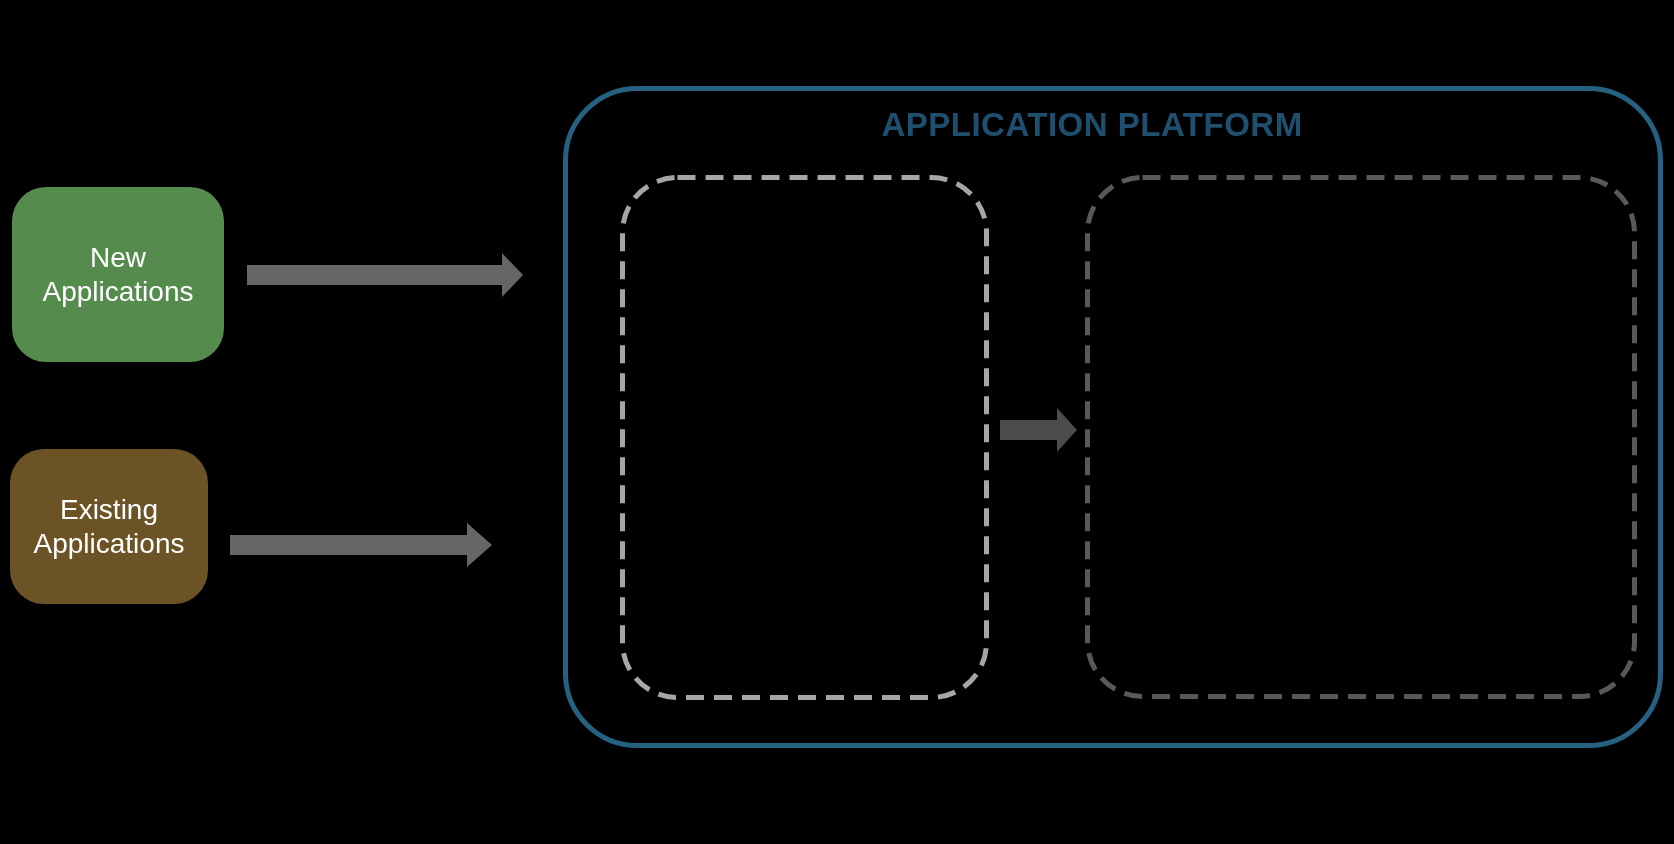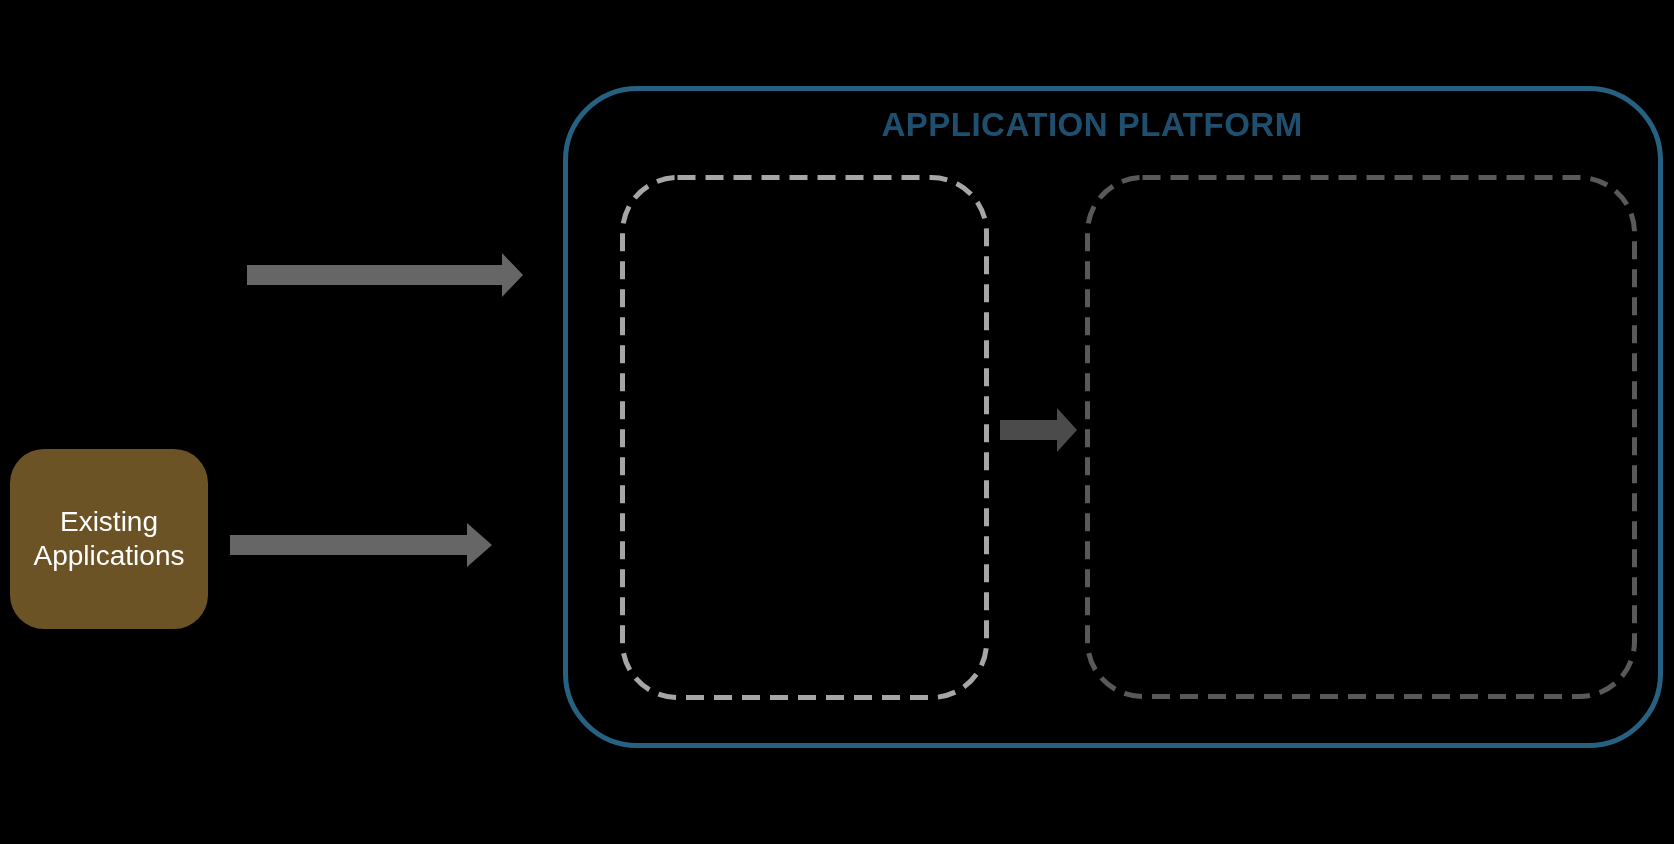--- a/index.html
+++ b/index.html
@@ -38,21 +38,21 @@
   .box-new {
     left: 12px;
     top: 187px;
     width: 212px;
     height: 175px;
   }
   .box-existing {
     left: 10px;
     top: 449px;
     width: 198px;
-    height: 180px;
+    height: 155px;
   }
   .platform-title {
     position: absolute;
     left: 542px;
     top: 106px;
     width: 1100px;
     text-align: center;
     font-size: 33px;
     font-weight: 700;
     letter-spacing: 0.5px;
@@ -74,18 +74,21 @@
 
     <polygon points="247,265 502,265 502,253 523,275 502,297 502,285 247,285" fill="#666666"></polygon>
 
     <polygon points="230,535 467,535 467,523 492,545 467,567 467,555 230,555" fill="#666666"></polygon>
 
     <polygon points="1000,420 1057,420 1057,408 1077,430 1057,452 1057,440 1000,440" fill="#4B4B4B"></polygon>
   </svg>
 
   <div class="platform-title" style="color: rgb(31, 79, 110);">APPLICATION PLATFORM</div>
 
+  <div class="source-box box-new" style="background-color: rgb(85, 139, 77);">
+    <div class="label" style="color: rgb(255, 255, 255);">New Applications</div>
+  </div>
 
   <div class="source-box box-existing" style="background-color: rgb(108, 83, 38);">
     <div class="label" style="color: rgb(255, 255, 255);">Existing Applications</div>
   </div>
 
 </div>
 
 </body></html>

